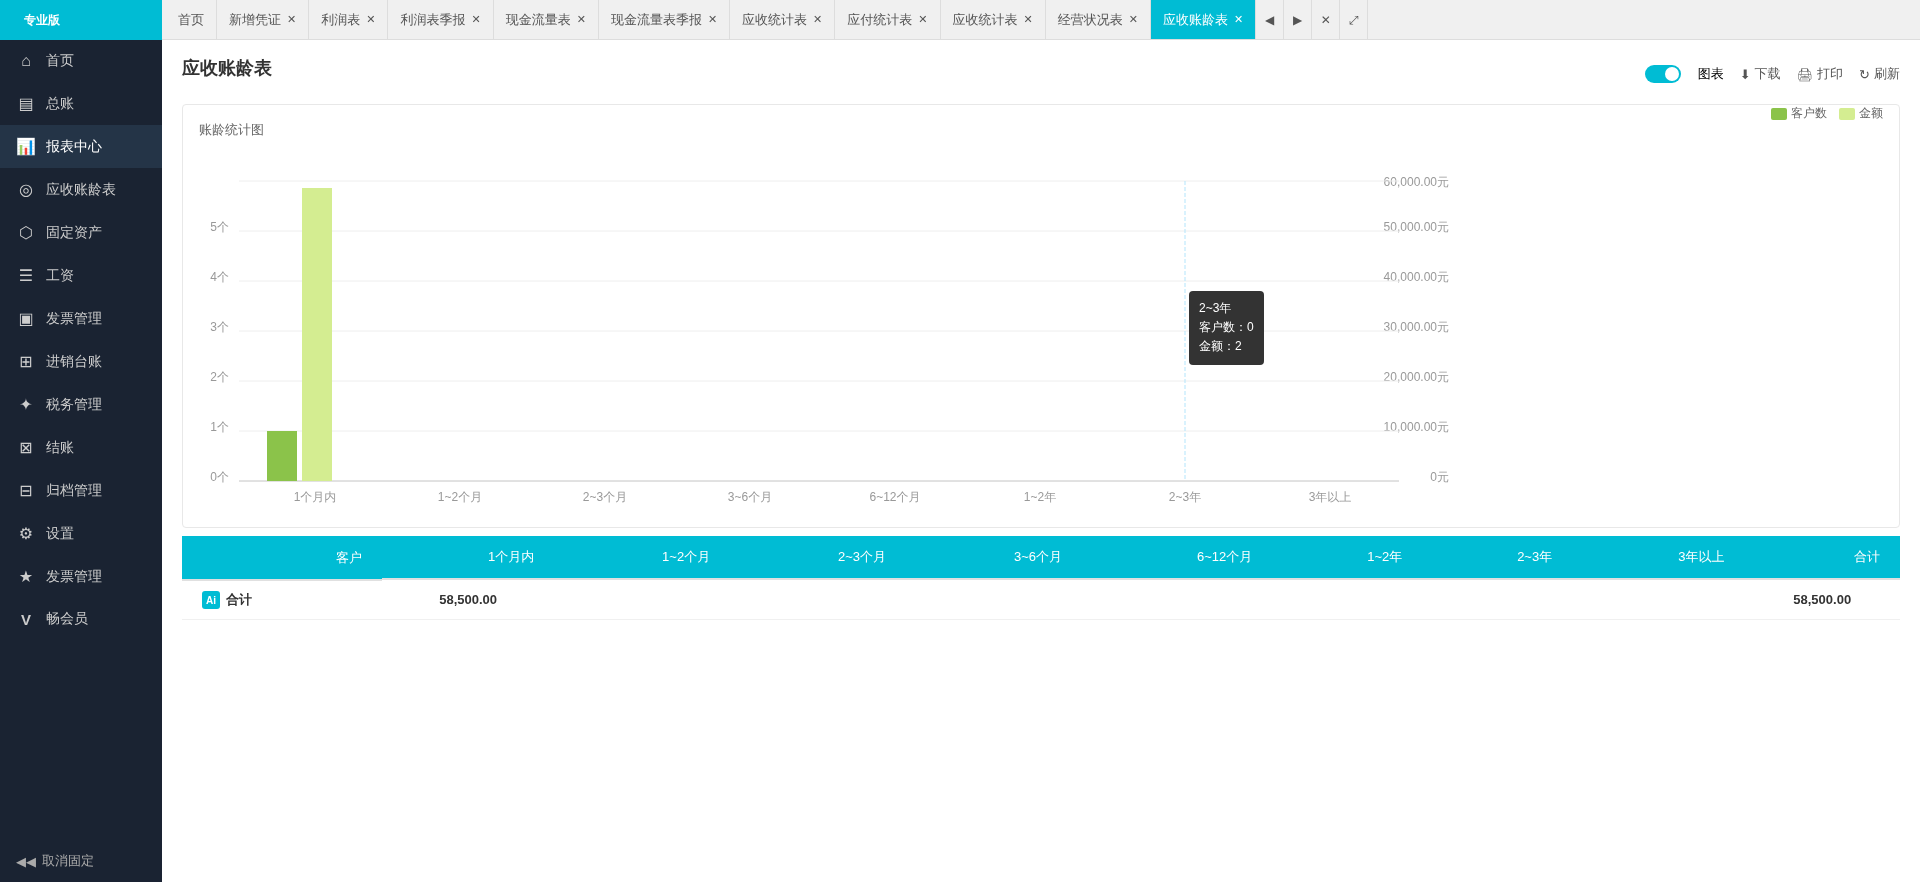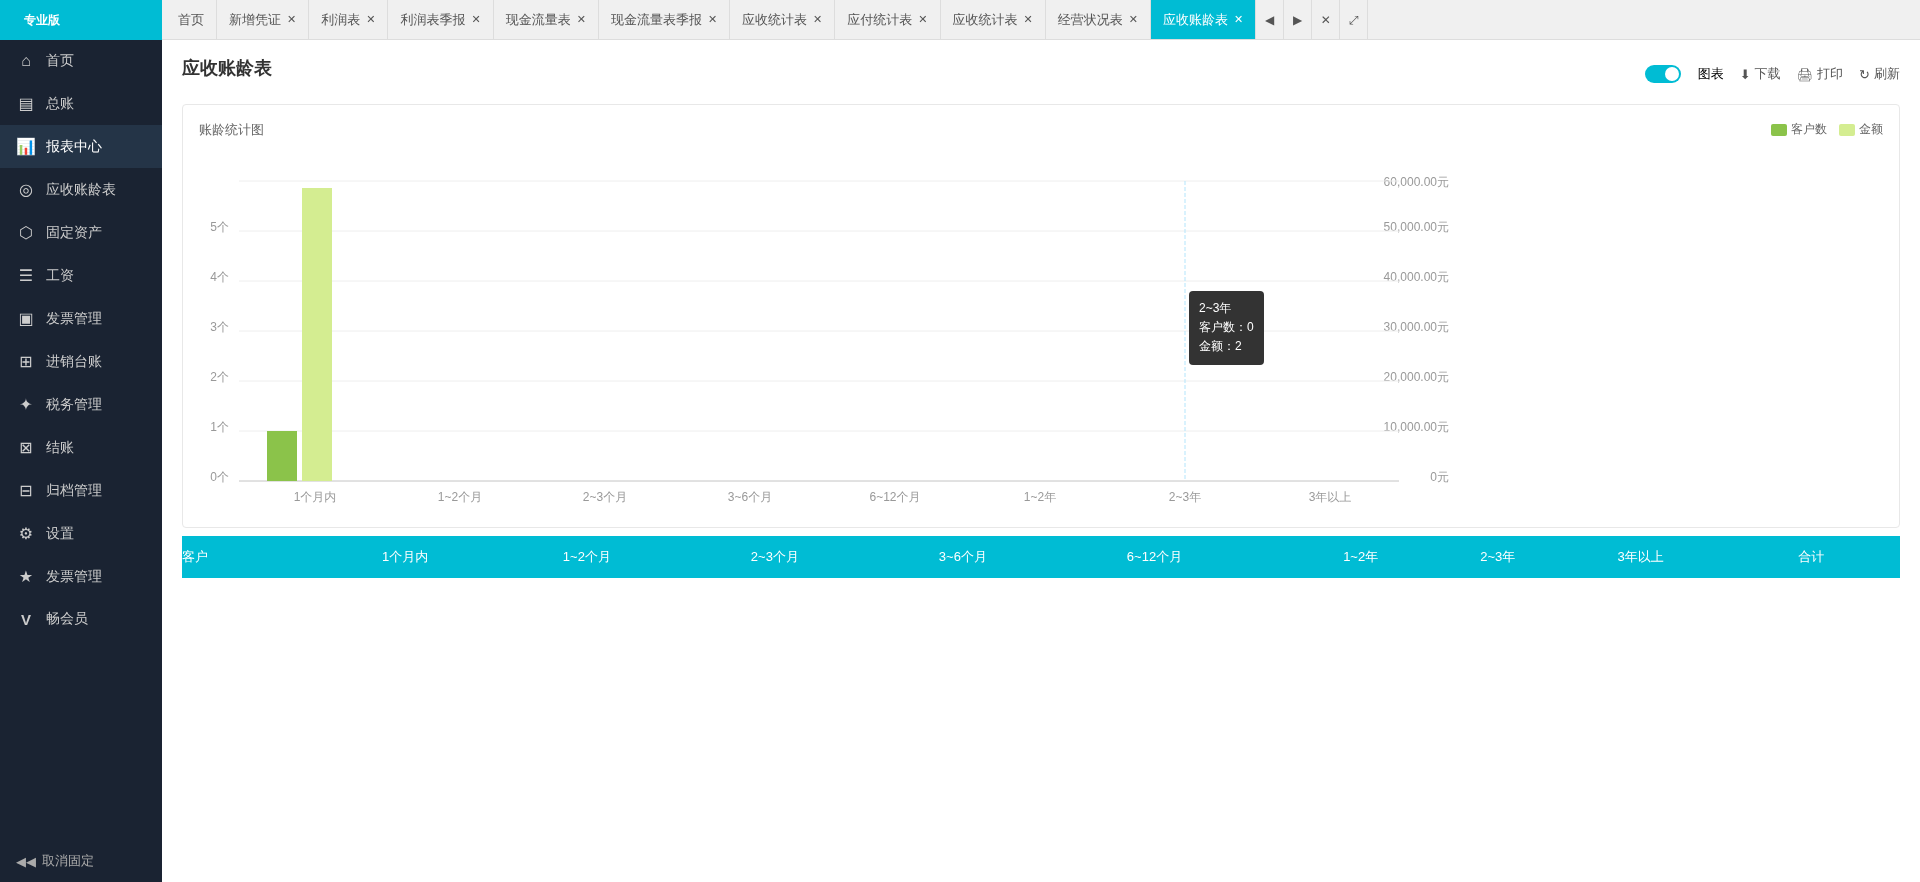--- a/index.html
+++ b/index.html
@@ -164,21 +164,21 @@
       margin-bottom: 8px;
       position: relative;
     }
     .chart-title {
       font-size: 13px;
       color: #666;
       margin-bottom: 12px;
     }
     .chart-legend {
       position: absolute;
-      top: 16px;
+      top: 0;
       right: 16px;
       display: flex;
       align-items: center;
       gap: 12px;
       font-size: 12px;
       color: #666;
     }
     .legend-item {
       display: flex;
       align-items: center;
@@ -199,22 +199,22 @@
     .data-table {
       width: 100%;
       border-collapse: collapse;
       font-size: 13px;
     }
     .data-table thead tr {
       background: #00bcd4;
       color: white;
     }
     .data-table thead th {
-      padding: 12px 0;
-      text-align: left;
+      padding: 12px 20px;
+      text-align: right;
       font-weight: normal;
     }
     .data-table tbody tr {
       border-bottom: 1px solid #f0f0f0;
     }
     .data-table tbody td {
       padding: 10px 10px;
       text-align: center;
       color: #333;
     }
@@ -498,16 +498,31 @@
           </th>
           <th>
             <span>3年以上</span>
           </th>
           <th>
             <span>合计</span>
           </th>
         </tr>
       </thead>
       <tbody>
+        <tr class="total-row">
+          <td>
+            <span class="total-icon">Ai</span>
+            <span>合计</span>
+          </td>
+          <td>58,500.00</td>
+          <td></td>
+          <td></td>
+          <td></td>
+          <td></td>
+          <td></td>
+          <td></td>
+          <td></td>
+          <td>58,500.00</td>
+        </tr>
       </tbody>
     </table>
   </div>
 </div>
 
 </body></html>

